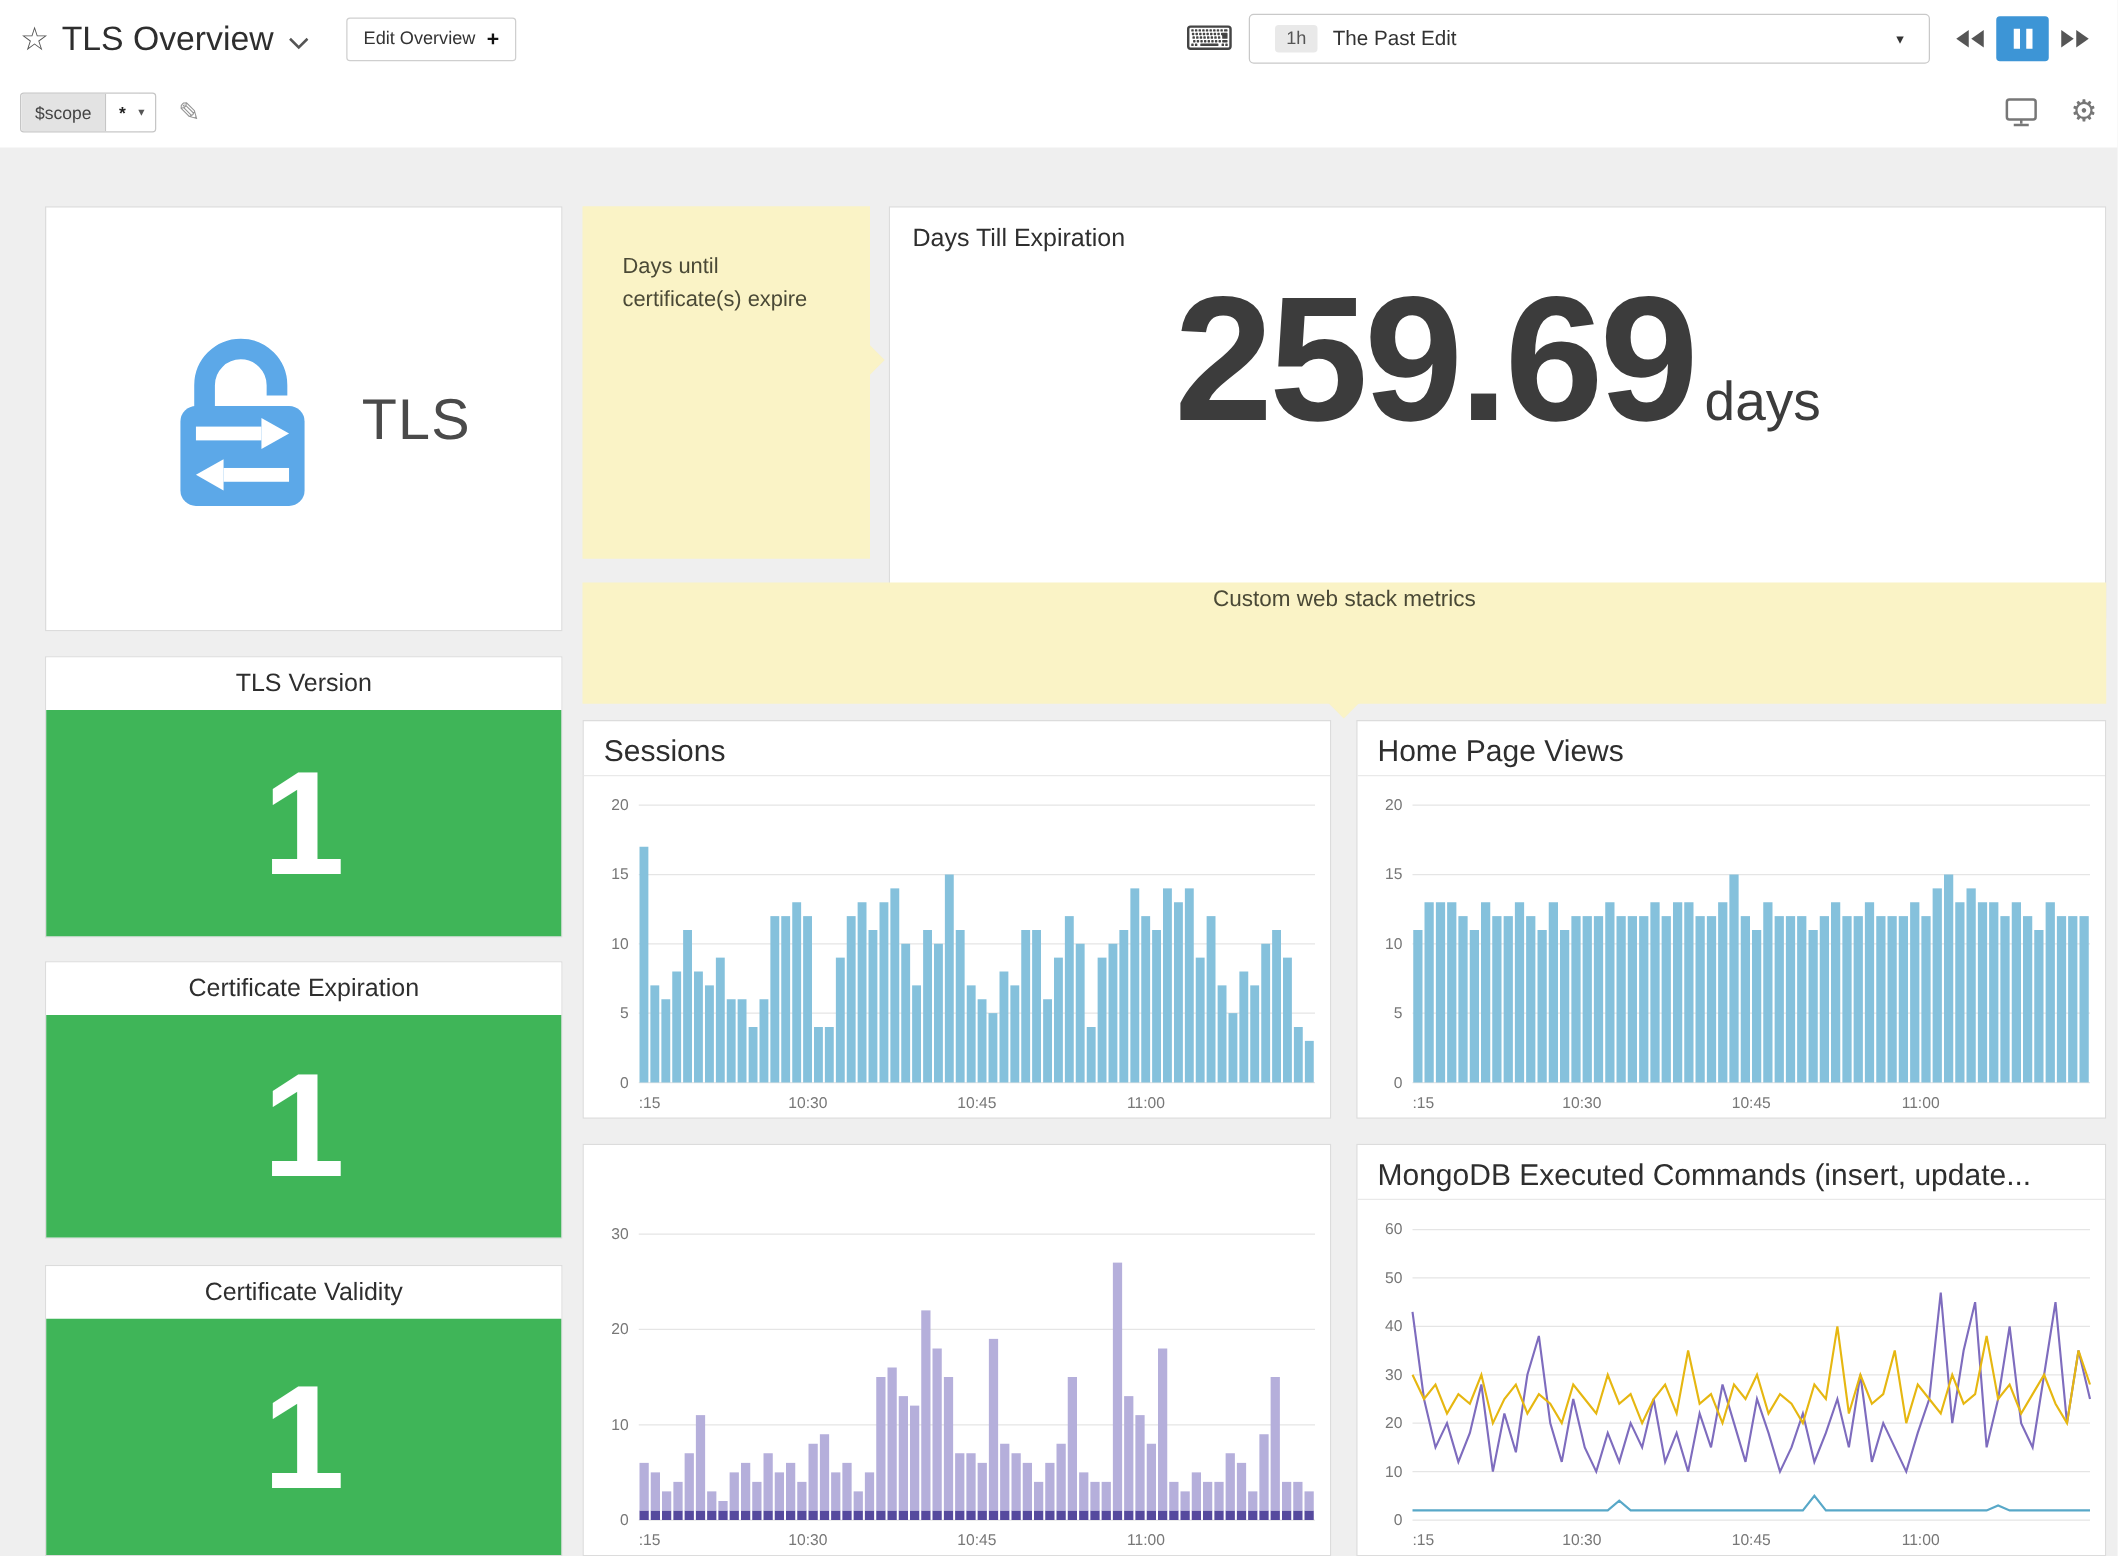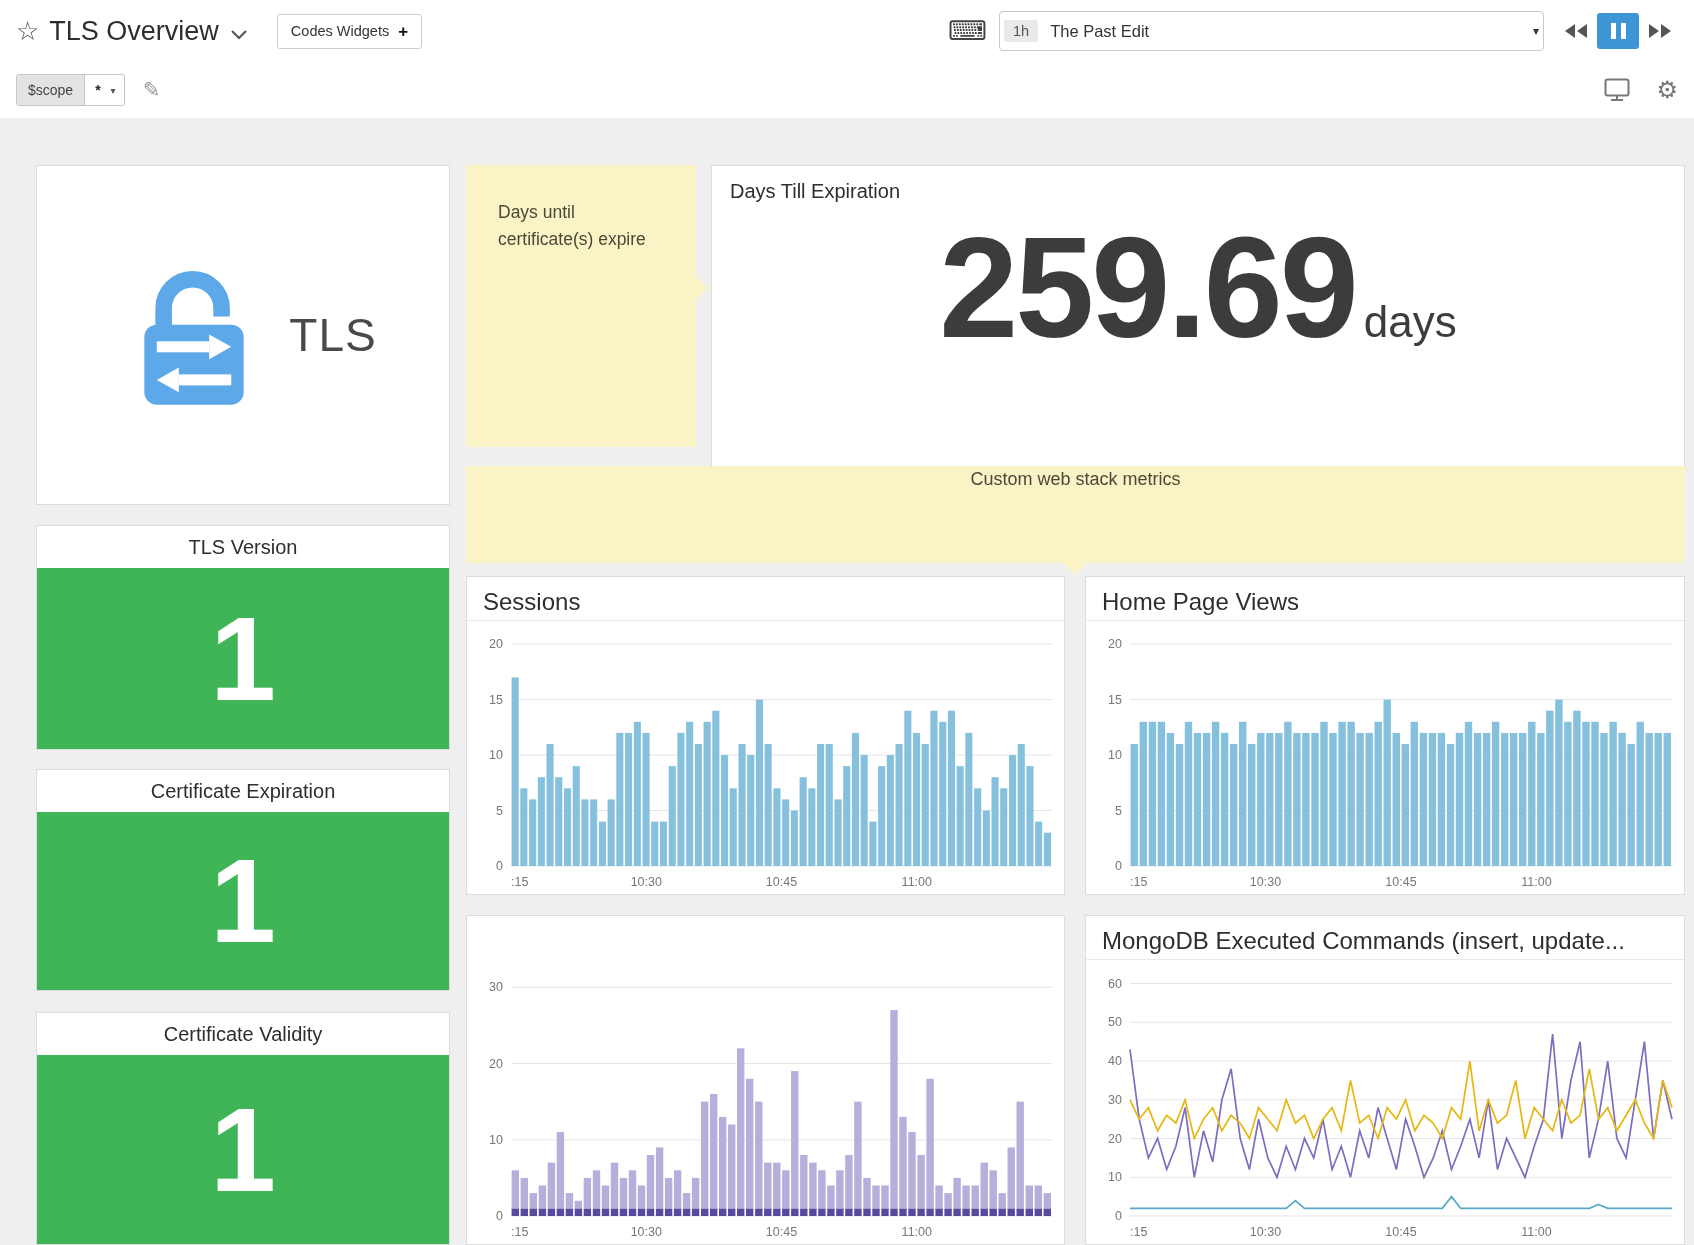--- a/index.html
+++ b/index.html
@@ -7,21 +7,21 @@
   body{position:relative;background:#fff;font-family:"Liberation Sans",sans-serif;color:#333}
 
   .topbar{position:absolute;top:0;left:0;width:100%;height:62px;display:flex;align-items:center;padding:0 16px;background:#fff}
   .star{font-size:26px;color:#555;margin-right:10px;cursor:pointer;line-height:1}
   .page-title{font-size:27px;font-weight:400;color:#2e2e2e;white-space:nowrap}
   .title-caret{margin:8px 0 0 12px;display:flex}
   .btn-edit{display:inline-flex;align-items:center;gap:9px;margin-left:30px;padding:8px 13px;border:1px solid #cfcfcf;border-radius:3px;background:#fff;font-size:14.5px;color:#333;cursor:pointer;font-family:inherit}
   .btn-edit .plus{font-weight:bold;font-size:17px;color:#111;line-height:1}
   .spacer{flex:1}
   .kbd-icon{font-size:27px;color:#444;margin-right:12px;cursor:pointer;line-height:1}
-  .timebox{display:flex;align-items:center;width:545px;height:40px;border:1px solid #c9c9c9;border-radius:4px;background:#fff;padding:0 4px;cursor:pointer}
+  .timebox{display:flex;align-items:center;width:545px;height:40px;border:1px solid #c9c9c9;border-radius:4px;background:#fff;padding:0 20px;cursor:pointer}
   .time-badge{background:#e9e9e9;border-radius:3px;padding:3px 9px;font-size:14.5px;color:#555}
   .time-label{margin-left:12px;font-size:16.5px;color:#333}
   .timebox .caret{margin-left:auto;color:#333;font-size:12px}
   .playback{display:flex;align-items:center;margin-left:14px;gap:3px}
   .pb-btn{background:none;border:none;padding:6px 5px;cursor:pointer;display:flex;align-items:center}
   .pb-pause{width:42px;height:36px;border:none;border-radius:3px;display:flex;align-items:center;justify-content:center;gap:5px;cursor:pointer}
   .pb-pause .bar{width:5px;height:16px;background:#fff;display:block}
 
   .subbar{position:absolute;top:62px;left:0;width:100%;height:56px;display:flex;align-items:center;padding:0 16px;background:#fff}
   .scope{display:inline-flex;align-items:center;border:1px solid #c6c6c6;border-radius:3px;overflow:hidden;cursor:pointer;font-size:14px;background:#fff}
@@ -59,21 +59,21 @@
 
 <header class="topbar">
   <span class="star">☆</span>
   <h1 class="page-title">TLS Overview</h1>
   <span class="title-caret">
     <svg width="16" height="10" viewBox="0 0 16 10">
         <polyline points="1,1 8,8 15,1" fill="none" stroke="#555" stroke-width="2"></polyline>
       </svg>
   </span>
   <button class="btn-edit">
-    <span>Codes Widgets</span>
+    <span>Edit Overview</span>
     <span class="plus">+</span>
   </button>
   <div class="spacer"></div>
   <span class="kbd-icon">⌨</span>
   <div class="timebox">
     <span class="time-badge">1h</span>
     <span class="time-label">The Past Edit</span>
     <span class="caret">▾</span>
   </div>
   <div class="playback">

